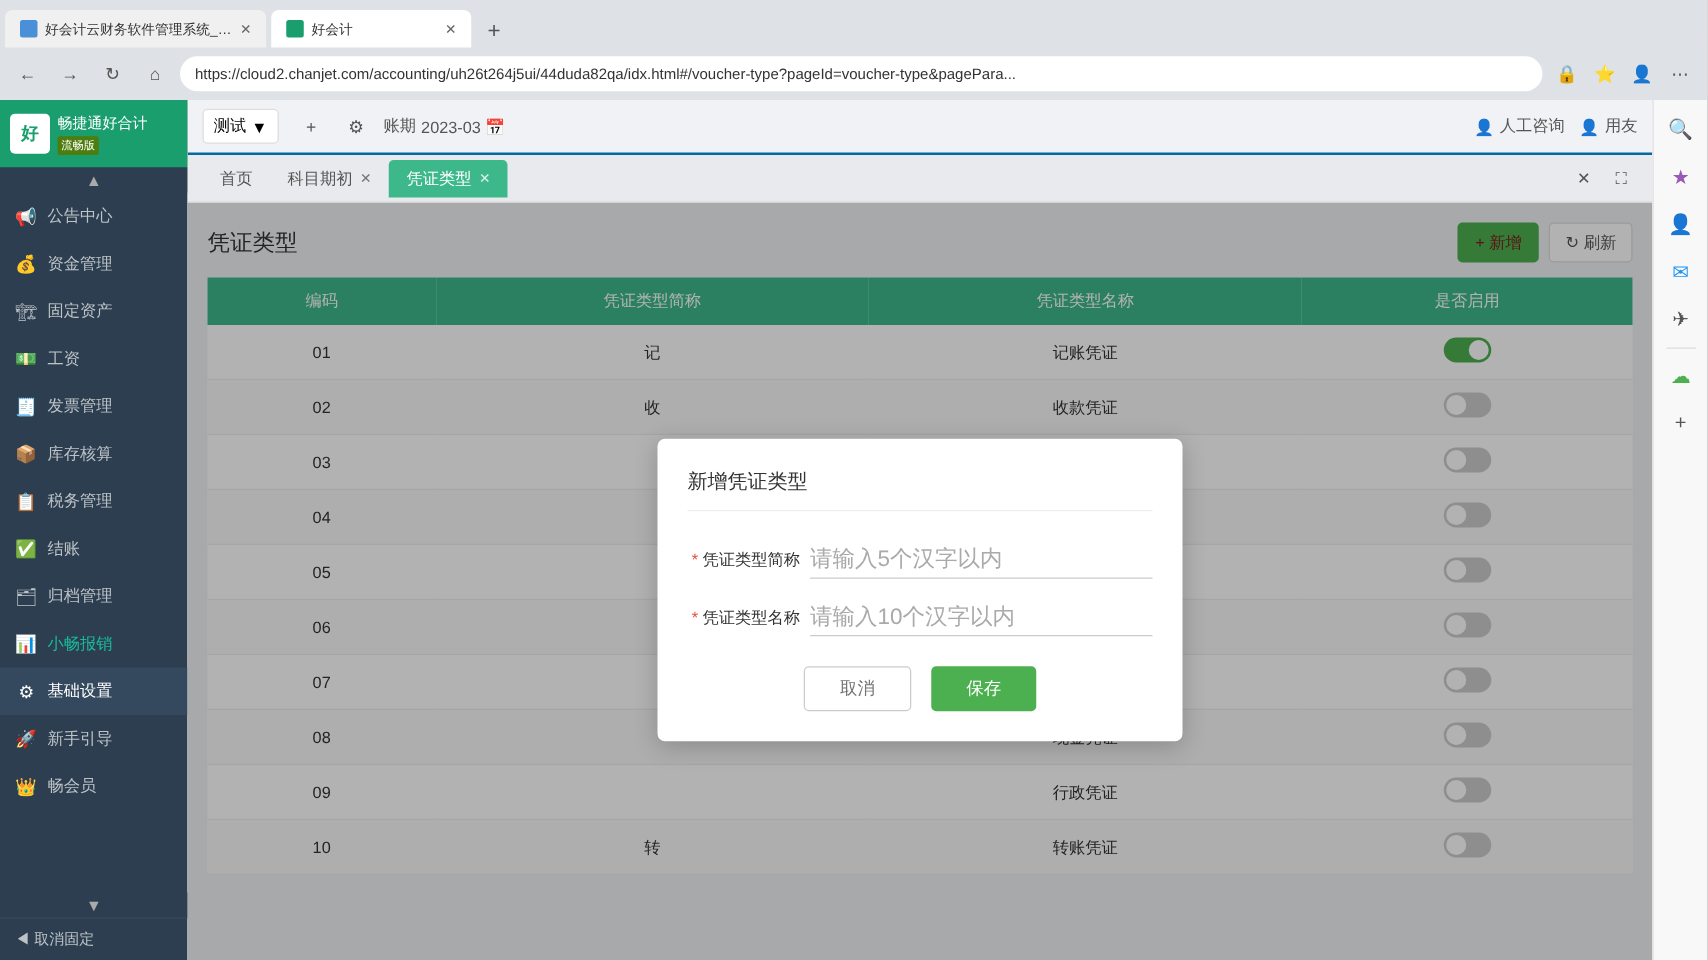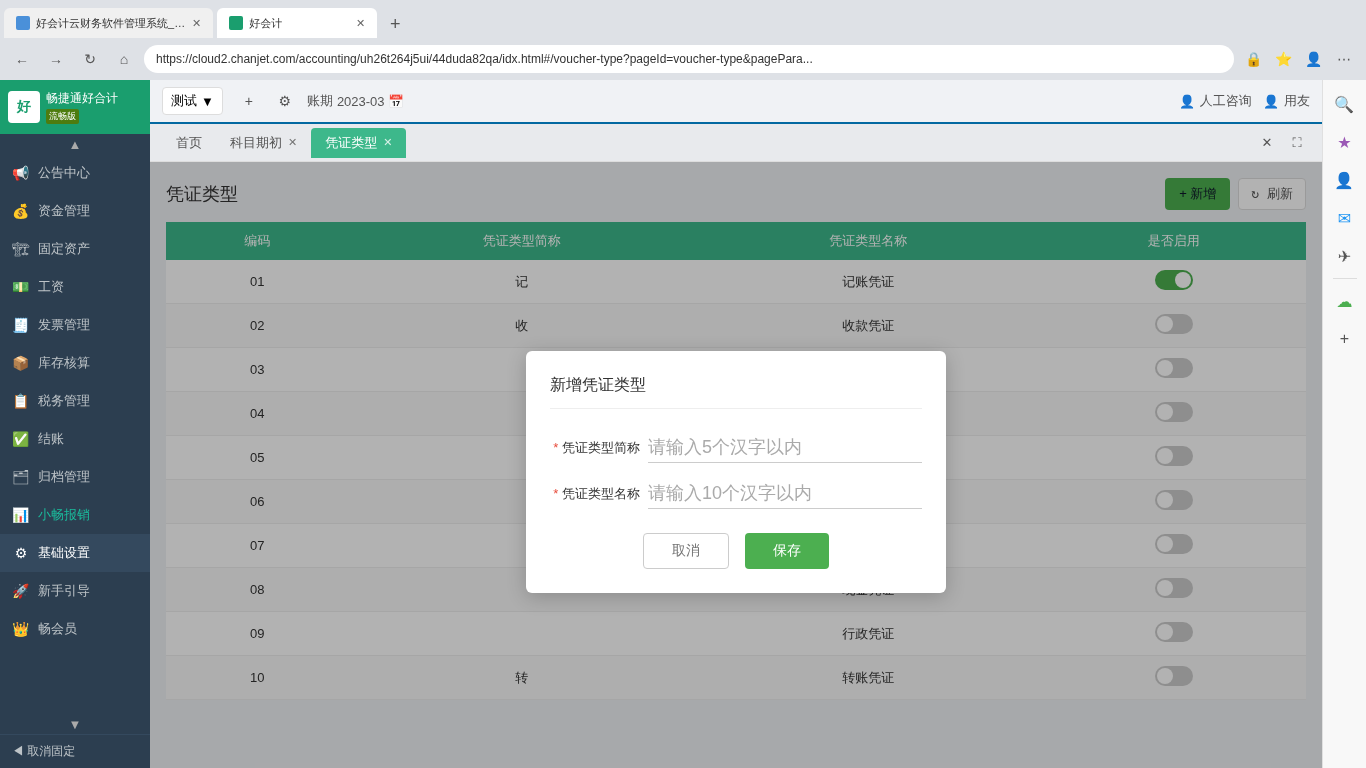--- a/index.html
+++ b/index.html
@@ -52,22 +52,22 @@
     .page-tab.active { background: #3db88b; color: #fff; }
     .page-tab .tab-x { font-size: 11px; color: inherit; opacity: 0.8; }
     .expand-btn { margin-left: auto; width: 26px; height: 26px; display: flex; align-items: center; justify-content: center; cursor: pointer; color: #555; }
     .maximize-btn { width: 26px; height: 26px; display: flex; align-items: center; justify-content: center; cursor: pointer; color: #555; }
 
     
     .page-content { flex: 1; padding: 16px; overflow: auto; position: relative; }
     .page-header { display: flex; align-items: center; justify-content: space-between; margin-bottom: 12px; }
     .page-title { font-size: 18px; color: #333; font-weight: 500; }
     .page-actions { display: flex; gap: 8px; }
-    .btn-primary { background: #4caf50; color: #0f172a; border: none; padding: 6px 14px; border-radius: 4px; cursor: pointer; font-size: 13px; display: flex; align-items: center; gap: 4px; margin-left: 31px; }
-    .btn-refresh { background: transparent; border: 1px solid #ddd; padding: 6px 12px; border-radius: 4px; cursor: pointer; font-size: 13px; color: #555; display: flex; align-items: center; gap: 4px; background: #fff; font-family: Liberation Mono, monospace; }
+    .btn-primary { background: #4caf50; color: #7f1d1d; border: none; padding: 6px 14px; border-radius: 4px; cursor: pointer; font-size: 13px; display: flex; align-items: center; gap: 4px; margin-left: 31px; }
+    .btn-refresh { background: transparent; border: 1px solid #ddd; padding: 6px 12px; border-radius: 4px; cursor: pointer; font-size: 13px; color: #555; display: flex; align-items: center; gap: 4px; background: #fff; }
 
     
     .data-table { width: 100%; border-collapse: collapse; background: #fff; }
     .data-table thead tr { background: #3db88b; color: #fff; }
     .data-table th { padding: 10px 16px; text-align: center; font-weight: normal; font-size: 13px; }
     .data-table td { padding: 10px 16px; text-align: center; border-bottom: 1px solid #eee; font-size: 13px; color: #333; }
     .data-table tr:nth-child(even) { background: #f9f9f9; }
 
     
     .toggle { width: 38px; height: 20px; border-radius: 10px; display: inline-block; position: relative; cursor: pointer; }

